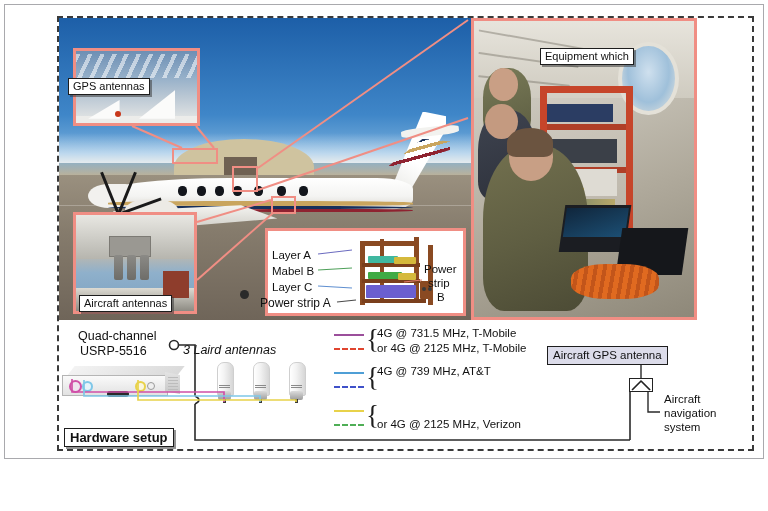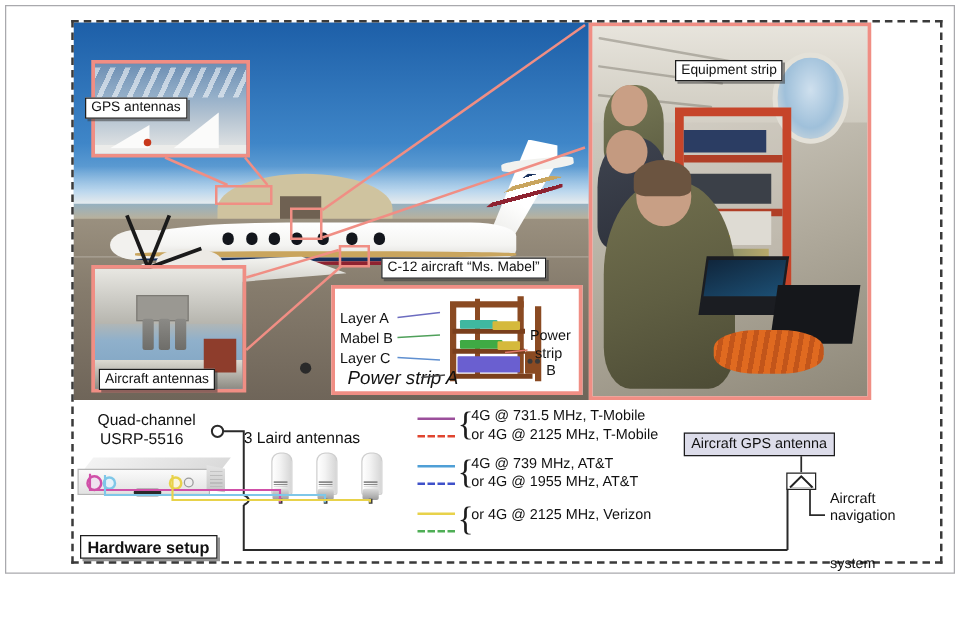--- a/index.html
+++ b/index.html
@@ -500,27 +500,26 @@
     <line x1="197" y1="280" x2="273" y2="213" stroke="#f08e84" stroke-width="2"></line>
 
     <line x1="258" y1="168" x2="468" y2="20" stroke="#f08e84" stroke-width="2"></line>
     <line x1="258" y1="190" x2="468" y2="118" stroke="#f08e84" stroke-width="2"></line>
 
     <line x1="466" y1="232" x2="560" y2="150" stroke="#f08e84" stroke-width="1.6" opacity="0"></line>
   </svg>
 
   <div class="chip shadow" style="left:68px;top:78px;">GPS antennas</div>
   <div class="chip shadow" style="left:79px;top:295px;">Aircraft antennas</div>
-  <div class="chip shadow" style="left:305px;top:206px;">C-12 aircraft “Ms. Mabel”</div>
-  <div class="chip shadow" style="left:540px;top:48px;">Equipment strip</div>
+  <div class="chip shadow" style="left:540px;top:48px;">Equipment which</div>
 
   <div class="hw-text" style="left:272px;top:248px;font-size:11.5px;">Layer A</div>
   <div class="hw-text" style="left:272px;top:264px;font-size:11.5px;">Mabel B</div>
   <div class="hw-text" style="left:272px;top:280px;font-size:11.5px;">Layer C</div>
-  <div class="hw-text" style="left:278px;top:296px;font-size:15px;font-style:italic;">Power strip A</div>
+  <div class="hw-text" style="left:260px;top:296px;font-size:12px;">Power strip A</div>
   <div class="hw-text" style="left:424px;top:262px;font-size:11.5px;">Power</div>
   <div class="hw-text" style="left:428px;top:276px;font-size:11.5px;">strip</div>
   <div class="hw-text" style="left:437px;top:290px;font-size:11.5px;">B</div>
 
   <svg class="lines">
     <line x1="318" y1="254" x2="352" y2="250" stroke="#6c6cc0" stroke-width="1.2"></line>
     <line x1="318" y1="270" x2="352" y2="268" stroke="#4fa05a" stroke-width="1.2"></line>
     <line x1="318" y1="286" x2="352" y2="288" stroke="#5f8fd0" stroke-width="1.2"></line>
     <line x1="337" y1="302" x2="356" y2="300" stroke="#4a4a4a" stroke-width="1.2"></line>
     <line x1="422" y1="280" x2="404" y2="282" stroke="#e07a6a" stroke-width="1.2"></line>
@@ -537,21 +536,21 @@
       <div class="port" style="left:6px;top:4px;width:9px;height:9px;border:2px solid #d050a8;background:#efe2ef;"></div>
       <div class="port" style="left:19px;top:5px;width:7px;height:7px;border:2px solid #7fc7e8;background:#e6f3fa;"></div>
       <div class="port" style="left:72px;top:5px;width:7px;height:7px;border:2px solid #e8d24a;background:#faf6dd;"></div>
       <div class="port" style="left:84px;top:6px;width:6px;height:6px;border:1px solid #9a9a9a;background:#efefef;"></div>
       <div class="dsub"></div>
     </div>
     <div class="usrp-side"></div>
     <div class="vent"></div>
   </div>
 
-  <div class="hw-text" style="left:195px;top:343px;">3 Laird antennas</div>
+  <div class="hw-text" style="left:183px;top:343px;font-style:italic;">3 Laird antennas</div>
 
   <div class="laird" style="left:217px;top:362px;">
     <div class="laird-tube"></div>
     <div class="laird-label"></div>
     <div class="laird-base"></div>
     <div class="laird-pin"></div>
   </div>
   <div class="laird" style="left:253px;top:362px;">
     <div class="laird-tube"></div>
     <div class="laird-label"></div>
@@ -586,34 +585,33 @@
   <div class="leg-line" style="left:334px;top:334px;border-top-color:#9b4f9b;"></div>
   <div class="leg-line dashed" style="left:334px;top:348px;border-top-color:#e0452f;"></div>
   <div class="brace" style="left:366px;top:326px;">{</div>
   <div class="leg-text" style="left:377px;top:327px;">4G @ 731.5 MHz, T-Mobile</div>
   <div class="leg-text" style="left:377px;top:342px;">or 4G @ 2125 MHz, T-Mobile</div>
 
   <div class="leg-line" style="left:334px;top:372px;border-top-color:#4f9fd6;"></div>
   <div class="leg-line dashed" style="left:334px;top:386px;border-top-color:#3f51c9;"></div>
   <div class="brace" style="left:366px;top:364px;">{</div>
   <div class="leg-text" style="left:377px;top:365px;">4G @ 739 MHz, AT&amp;T</div>
-  <div class="leg-text" style="left:377px;top:380px;">or 4G @ 1955 MHz, AT&amp;T</div>
 
   <div class="leg-line" style="left:334px;top:410px;border-top-color:#e8d24a;"></div>
   <div class="leg-line dashed" style="left:334px;top:424px;border-top-color:#4fae56;"></div>
   <div class="brace" style="left:366px;top:402px;">{</div>
-  <div class="leg-text" style="left:377px;top:406px;">or 4G @ 2125 MHz, Verizon</div>
+  <div class="leg-text" style="left:377px;top:418px;">or 4G @ 2125 MHz, Verizon</div>
 
   <div class="chip lav" style="left:547px;top:346px;font-size:11.5px;padding:2px 5px;">Aircraft GPS antenna</div>
 
   <div class="gps-sym"></div>
   <svg class="lines">
     <polyline points="632,390 641,381 650,390" fill="none" stroke="#222" stroke-width="1.5"></polyline>
   </svg>
 
   <div class="hw-text" style="left:664px;top:392px;font-size:11.5px;">Aircraft</div>
   <div class="hw-text" style="left:664px;top:406px;font-size:11.5px;">navigation</div>
-  <div class="hw-text" style="left:664px;top:420px;font-size:11.5px;margin-top:24px;">system</div>
+  <div class="hw-text" style="left:664px;top:420px;font-size:11.5px;">system</div>
 
   <div class="chip shadow" style="left:64px;top:428px;font-size:13px;font-weight:bold;padding:2px 5px;">Hardware setup</div>
 
 
 </div>
 
 </body></html>

